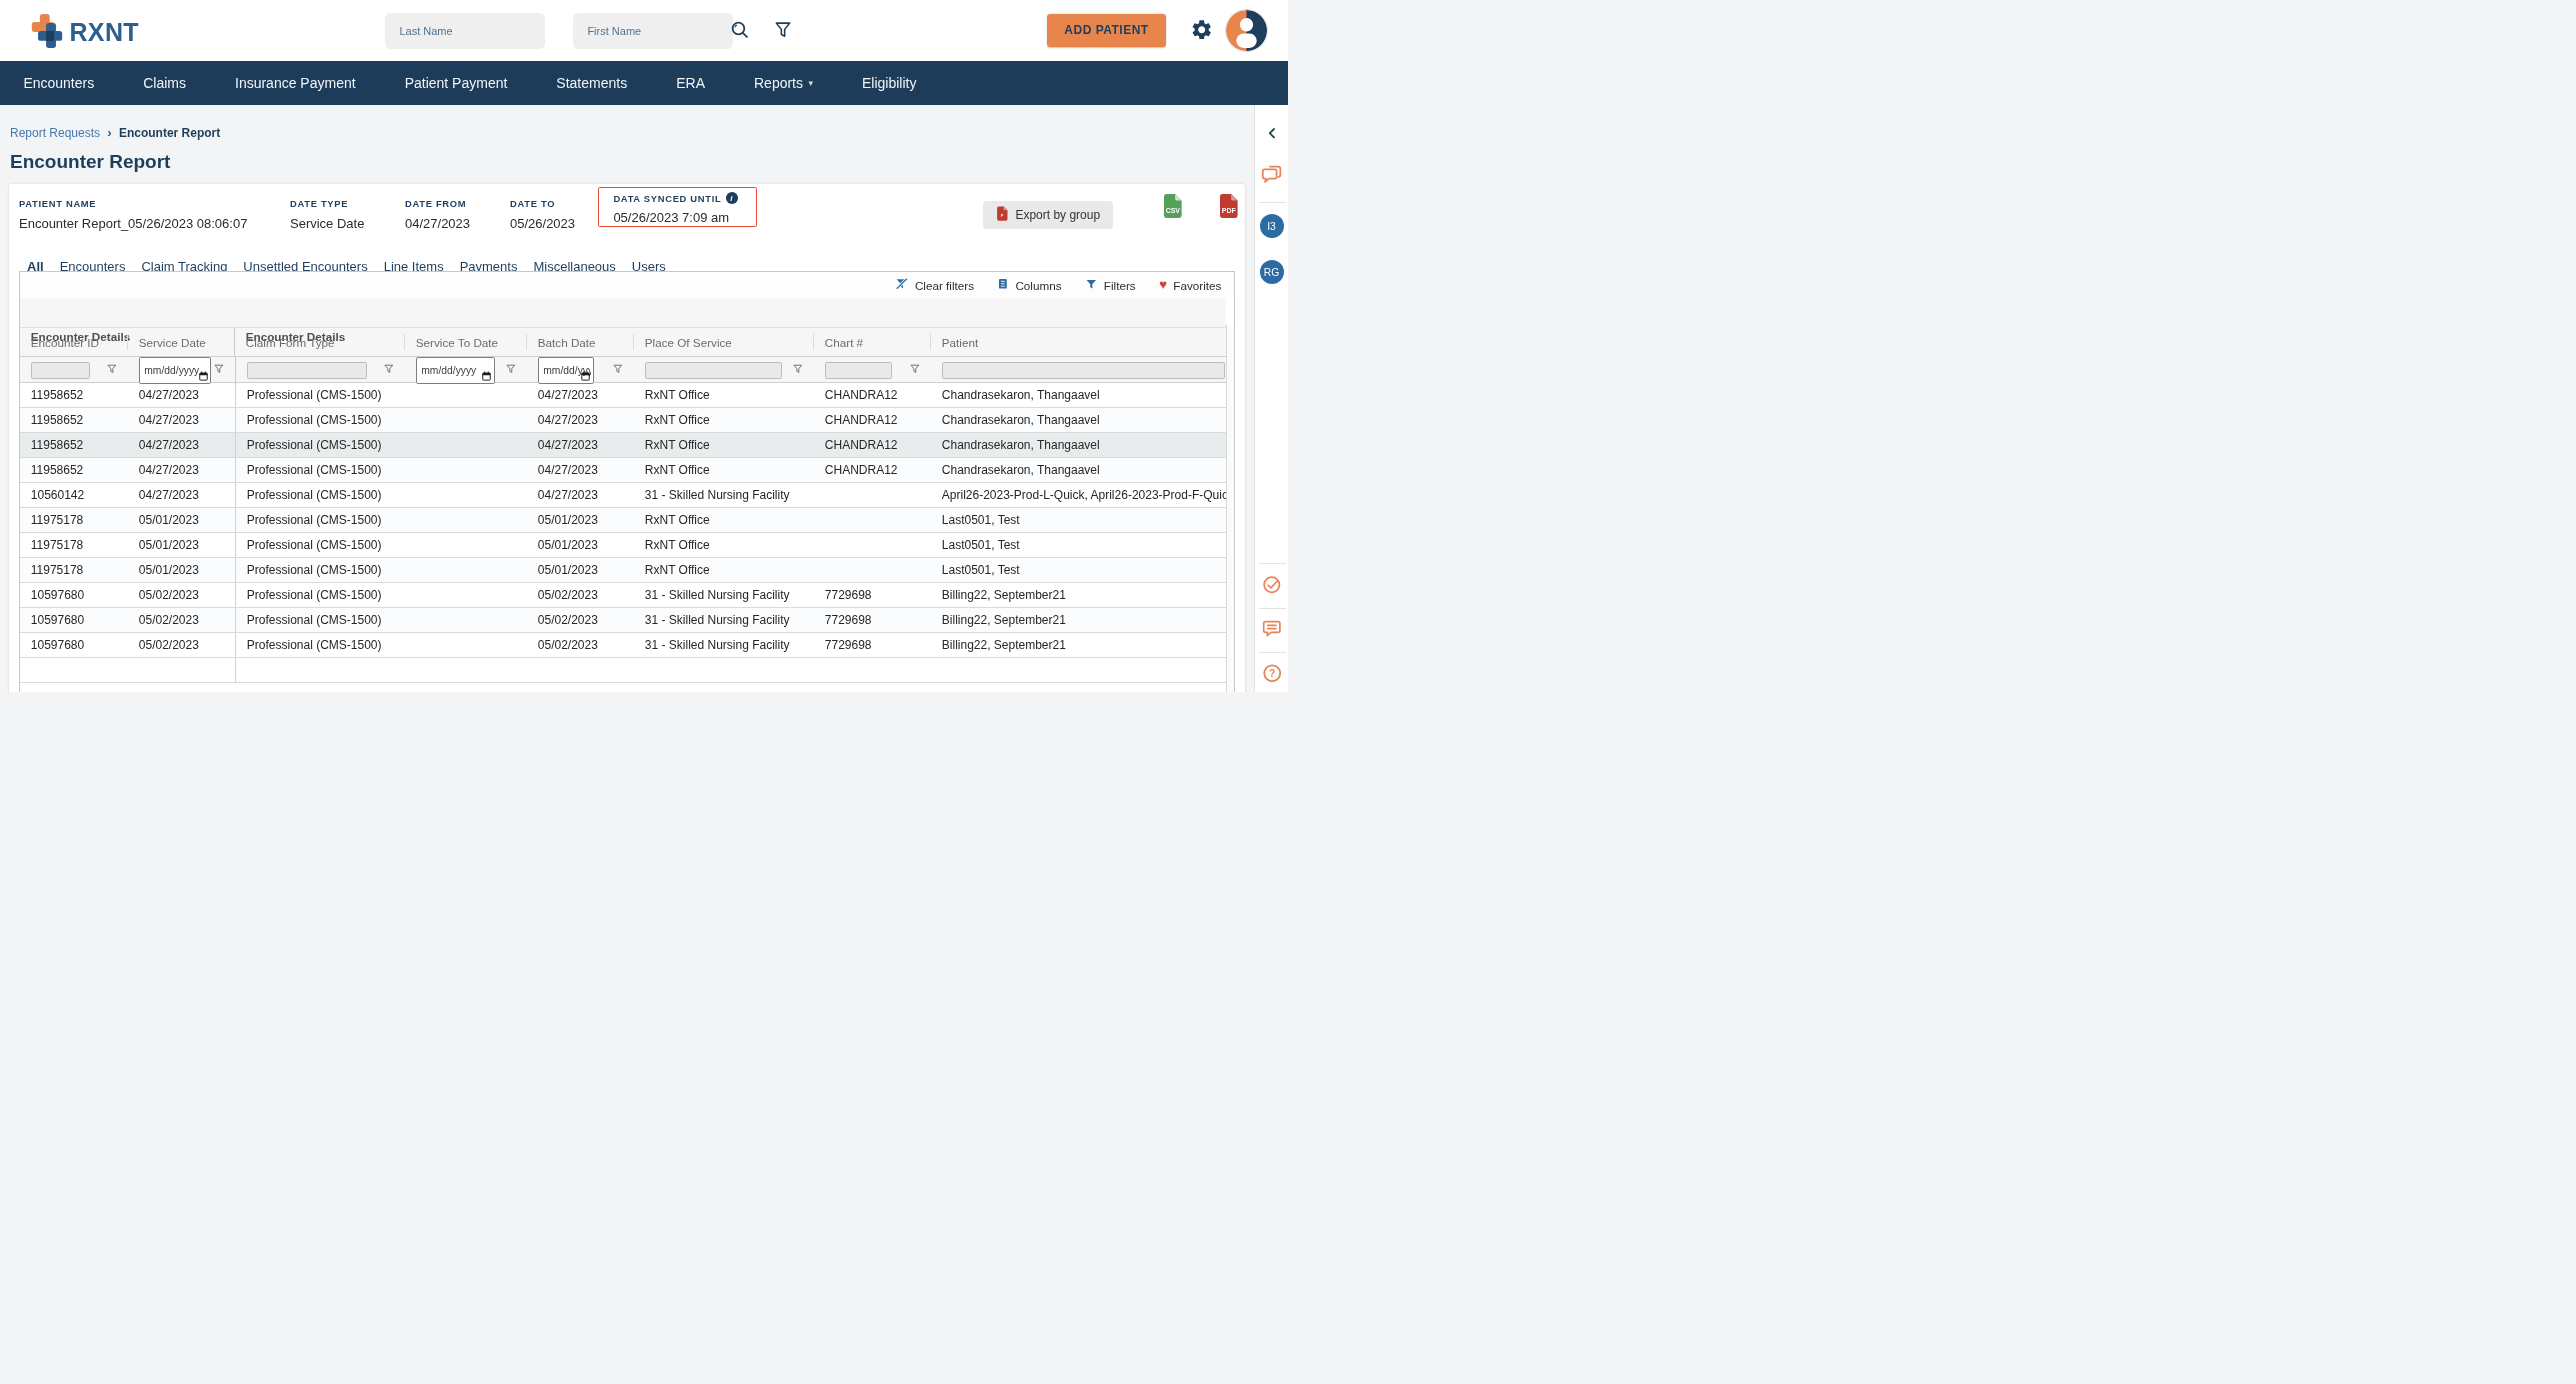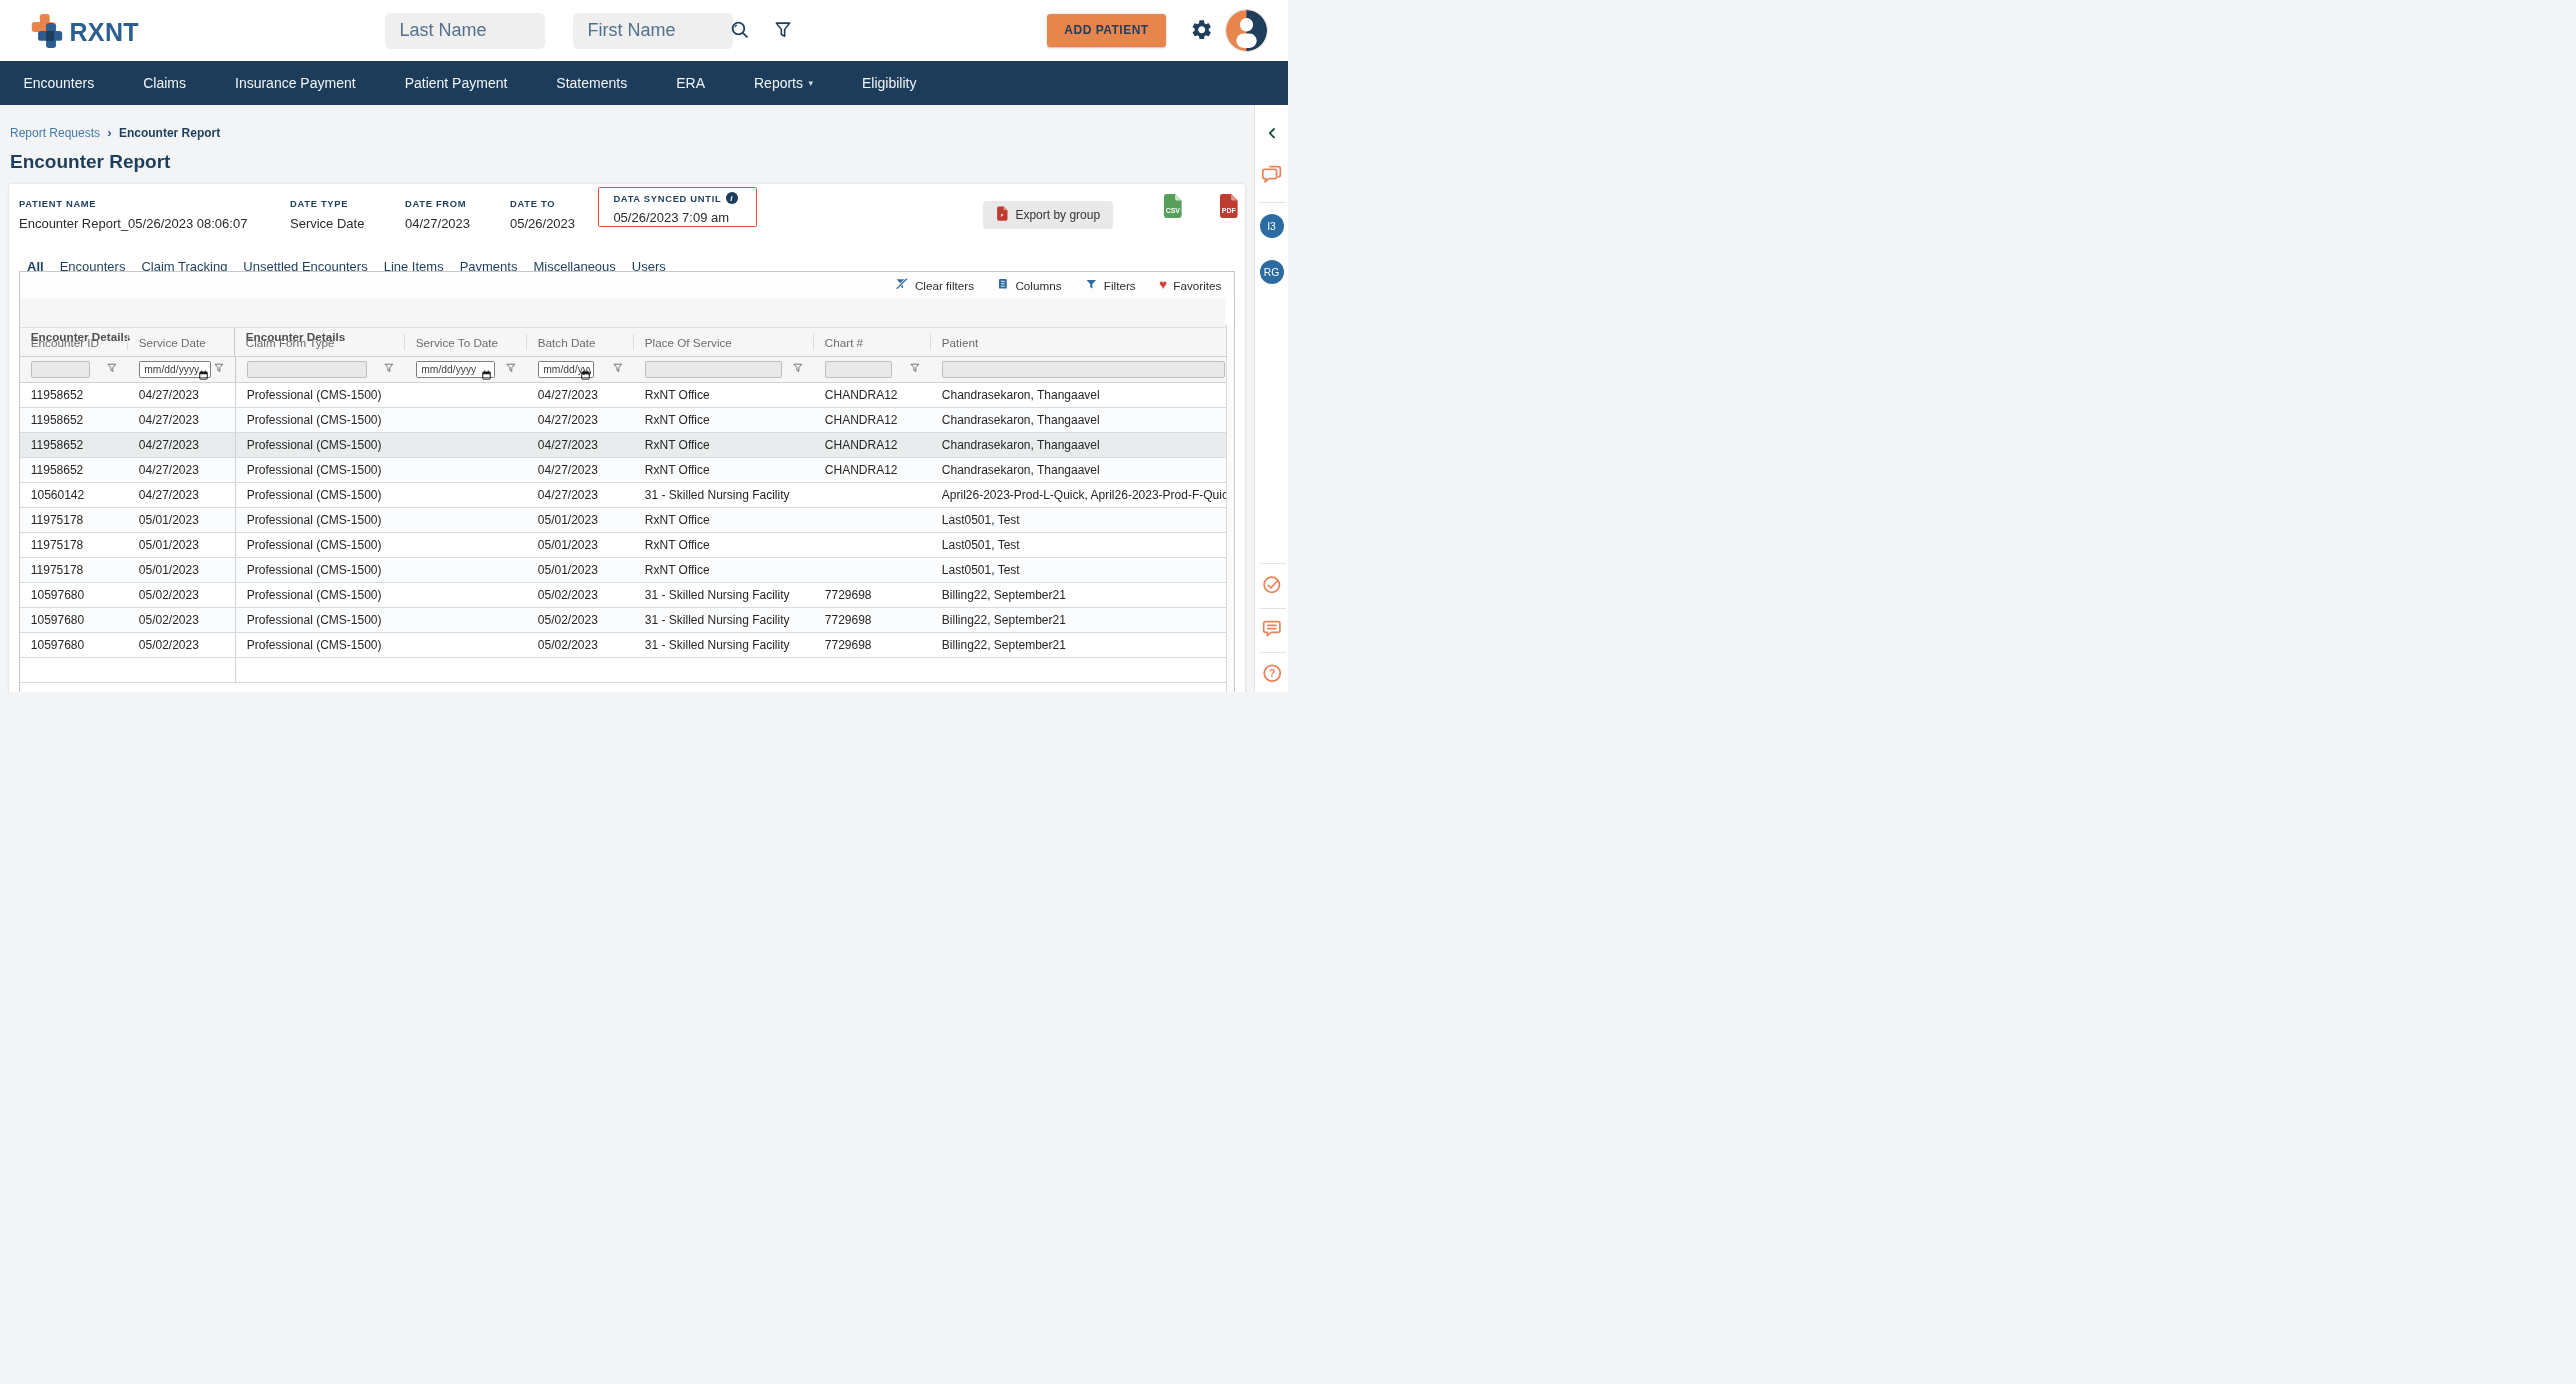--- a/index.html
+++ b/index.html
@@ -10,21 +10,21 @@
     position:relative;
     color:#222;
   }
   button { font-family:inherit; border:none; background:none; cursor:pointer; }
 
   
   .top-header { position:absolute; top:0; left:0; width:1288px; height:61px; background:#fff; z-index:5; }
   .logo { position:absolute; left:30px; top:11.7px; display:flex; align-items:center; gap:5.4px; }
   .logo-text { font-size:25px; font-weight:800; color:#2c5f8f; letter-spacing:0.4px; }
   .name-input { position:absolute; top:12.6px; height:36px; border:none; border-radius:5.4px;
-    background:#efefef; padding:0 14.4px; font-size:18px; color:#3c5a77; font-family:inherit; }
+    background:#efefef; padding:0 14.4px; font-size:11px; color:#3c5a77; font-family:inherit; }
   .name-input::placeholder { color:#53718e; opacity:1; }
   #last-name { left:385px; width:160px; }
   #first-name { left:573px; width:160px; }
   .hdr-iconbtn { position:absolute; top:18px; width:27px; height:27px; display:flex; align-items:center; justify-content:center; }
   #search-btn { left:726px; }
   #hdr-filter-btn { left:769px; }
   .add-patient { position:absolute; left:1047px; top:13.5px; width:119px; height:33px;
     background:#e8854d; border-radius:3.6px; color:#1d3e5c; font-weight:bold; font-size:12px;
     letter-spacing:0.5px; box-shadow:0 0.9px 1.8px rgba(0,0,0,.25); }
   #gear-btn { left:1188px; }
@@ -97,21 +97,21 @@
   .filter-row { height:26px; background:#f6f6f6; display:grid; grid-template-columns:var(--cols);
     margin-right:8px; border-bottom:0.9px solid #cfcfcf; }
   .fcell { display:flex; align-items:center; padding-left:10.8px; position:relative; }
   .fcell:nth-child(3) { border-left:0.9px solid #c9c9c9; }
   .txt-filter { height:17px; background:#e9e9e9; border:0.9px solid #bdbdbd; border-radius:1.8px; font-size:10.8px; padding:0 3.6px; color:#333; }
   .fcell:nth-child(1) .txt-filter { width:59px; }
   .fcell:nth-child(3) .txt-filter { width:120px; }
   .fcell:nth-child(6) .txt-filter { width:137px; }
   .fcell:nth-child(7) .txt-filter { width:67px; }
   .fcell:nth-child(8) .txt-filter { width:283px; }
-  .datebox { position:relative; height:17px; background:#fff; border:0.9px solid #7e7e7e; border-radius:1.8px; display:flex; align-items:center; }
+  .datebox { position:relative; height:27px; background:#fff; border:0.9px solid #7e7e7e; border-radius:1.8px; display:flex; align-items:center; }
   .datebox input { border:none; background:transparent; font-size:10.3px; color:#444; padding:0 1.8px 0 4.5px; width:100%; font-family:inherit; }
   .datebox input::placeholder { color:#3d3d3d; opacity:1; }
   .datebox svg { position:absolute; right:2.7px; }
   .db-sd { width:74px; } .db-std { width:79px; } .db-bd { width:56px; }
   .funnel-btn { margin-left:auto; margin-right:8px; width:16px; height:16px; display:flex; align-items:center; justify-content:center; }
 
   .rows { }
   .row { height:25px; display:grid; grid-template-columns:var(--cols); margin-right:8px;
     border-bottom:0.9px solid #d8dbde; background:#fff; cursor:pointer; }
   .row.alt { background:#fafcfe; }

